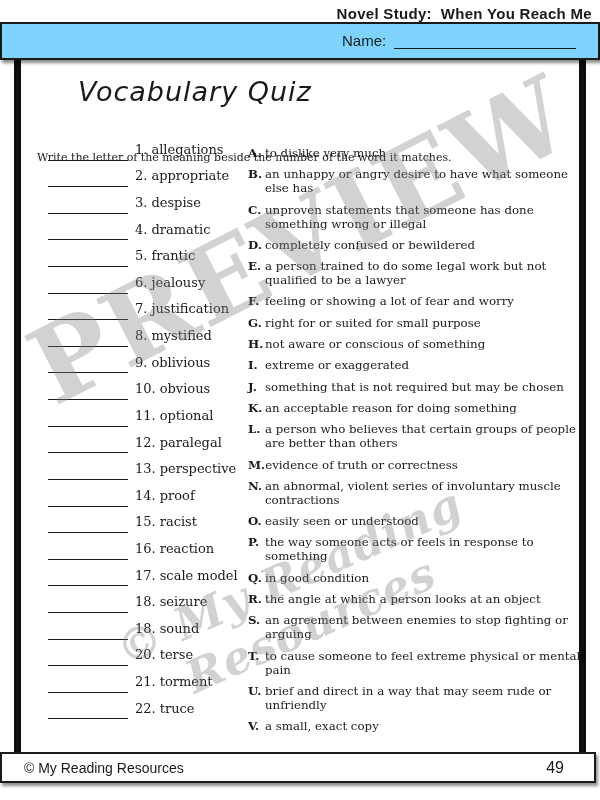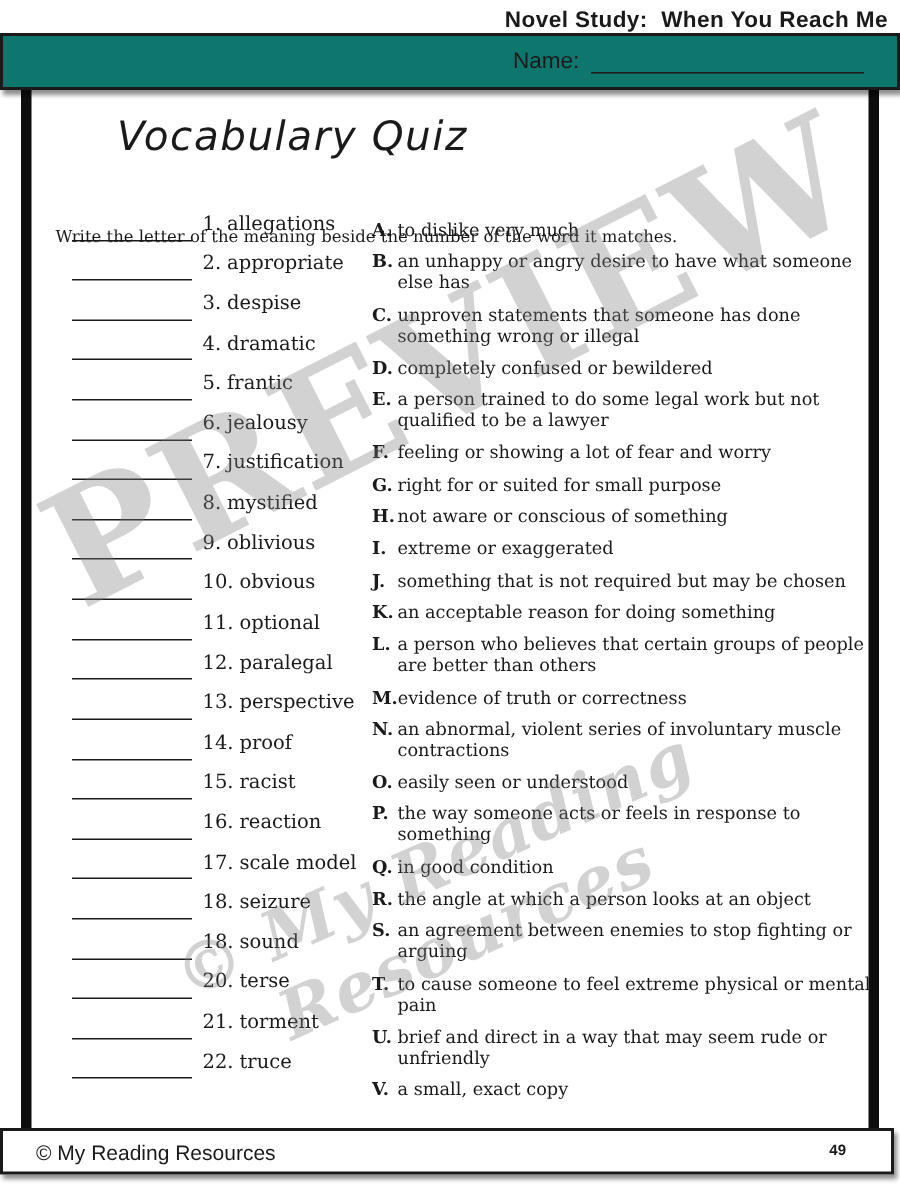--- a/index.html
+++ b/index.html
@@ -4,21 +4,21 @@
 <style>
   html,body{margin:0;padding:0;background:#fff;}
   .page{position:relative;width:600px;height:800px;background:#ffffff;overflow:hidden;
         font-family:"DejaVu Serif",serif;color:#1a1a1a;}
 
   
   .doc-tag{position:absolute;top:5px;right:8px;font-family:"Liberation Sans",sans-serif;
            font-weight:700;font-size:15px;white-space:pre;letter-spacing:.3px;}
 
   
-  .name-box{position:absolute;top:22px;left:0;width:596px;height:34px;background:#0f766e;
+  .name-box{position:absolute;top:22px;left:0;width:596px;height:34px;background:#7dd3fc;
             border:2px solid #1a1a1a;box-shadow:2px 3px 3px rgba(0,0,0,.45);z-index:5;}
   .name-label{position:absolute;left:340px;top:8px;font-family:"Liberation Sans",sans-serif;
               font-size:15px;}
   .name-line{position:absolute;left:392px;right:22px;bottom:9px;height:1px;
              border-bottom:1.6px solid #1a1a1a;}
 
   
   .main-box{position:absolute;left:14px;top:40px;width:558px;height:714px;
             border:7px solid #0d0d0d;background:#fff;z-index:1;}
 
@@ -50,21 +50,21 @@
   .wm-brand{left:15px;top:548px;width:570px;transform:rotate(-24deg);
             font-family:"DejaVu Serif",serif;font-style:italic;font-weight:700;
             font-size:45px;letter-spacing:1px;}
 
   
   .footer-box{position:absolute;top:752px;left:0;width:596px;height:31px;background:#fff;
               border:2px solid #1a1a1a;box-shadow:2px 3px 3px rgba(0,0,0,.45);z-index:5;
               display:flex;align-items:center;justify-content:space-between;
               padding:0 30px 0 22px;box-sizing:border-box;
               font-family:"Liberation Sans",sans-serif;font-size:14px;}
-  .page-num{font-weight:700;font-size:10px;}
+  .page-num{font-weight:400;font-size:16px;}
 </style>
 </head>
 <body>
 
 <div class="page">
 
   <div class="doc-tag">Novel Study:  When You Reach Me</div>
 
   <div class="main-box"></div>
 

